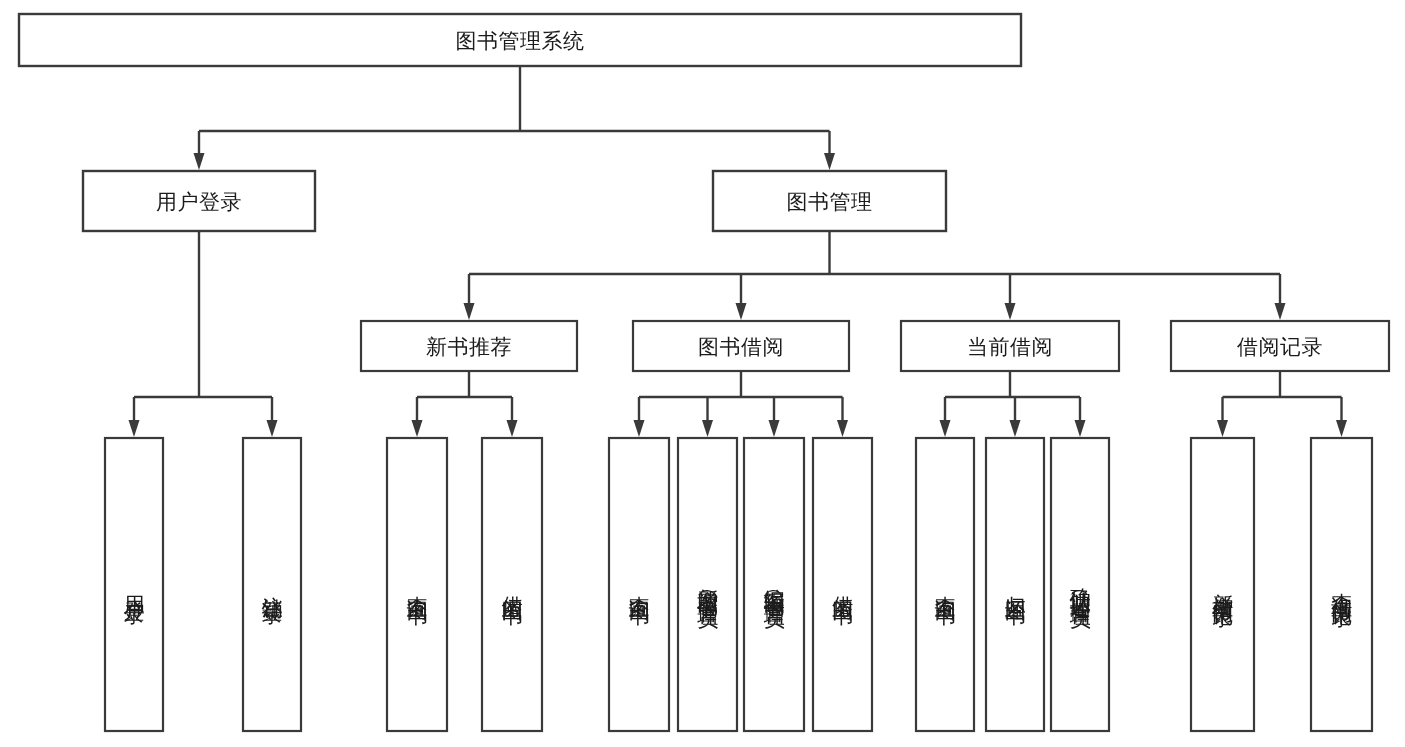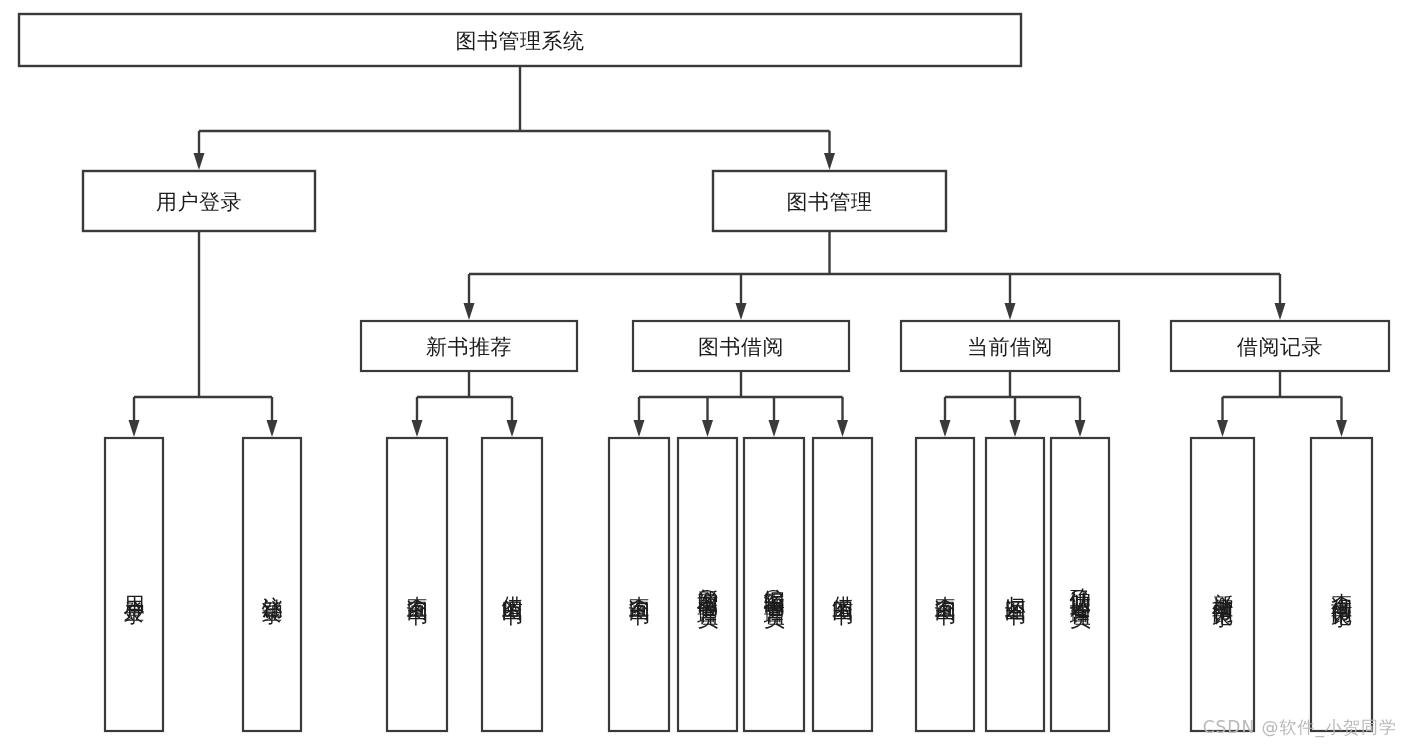--- a/index.html
+++ b/index.html
@@ -186,15 +186,14 @@
       <div class="leaf-label" style="left: 677px; top: 445px; width: 61px; height: 279px; justify-content: center; align-items: center;">新增图书（管理员）</div>
       <div class="leaf-label" style="left: 743px; top: 445px; width: 62px; height: 279px; justify-content: center; align-items: center;">编辑图书（管理员）</div>
       <div class="leaf-label" style="left: 812px; top: 445px; width: 61px; height: 279px; justify-content: center; align-items: center;">借阅图书</div>
       <div class="leaf-label" style="left: 915px; top: 445px; width: 60px; height: 279px; justify-content: center; align-items: center;">查询图书</div>
       <div class="leaf-label" style="left: 985px; top: 445px; width: 60px; height: 279px; justify-content: center; align-items: center;">归还图书</div>
       <div class="leaf-label" style="left: 1050px; top: 445px; width: 60px; height: 279px; justify-content: center; align-items: center;">确认归还（管理员）</div>
       <div class="leaf-label" style="left: 1190px; top: 445px; width: 65px; height: 279px; justify-content: center; align-items: center;">新增借阅记录</div>
       <div class="leaf-label" style="left: 1310px; top: 445px; width: 63px; height: 279px; justify-content: center; align-items: center;">查询借阅记录</div>
     </div>
 
-  <div class="watermark">CSDN @软件_小贺同学</div>
 
 </div>
 
 </body></html>

